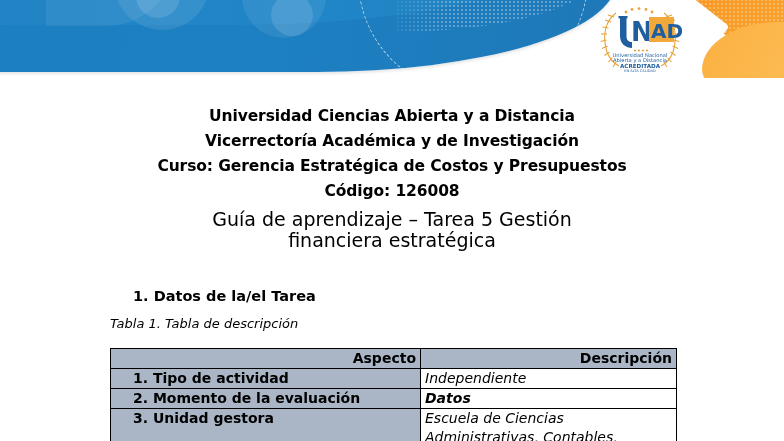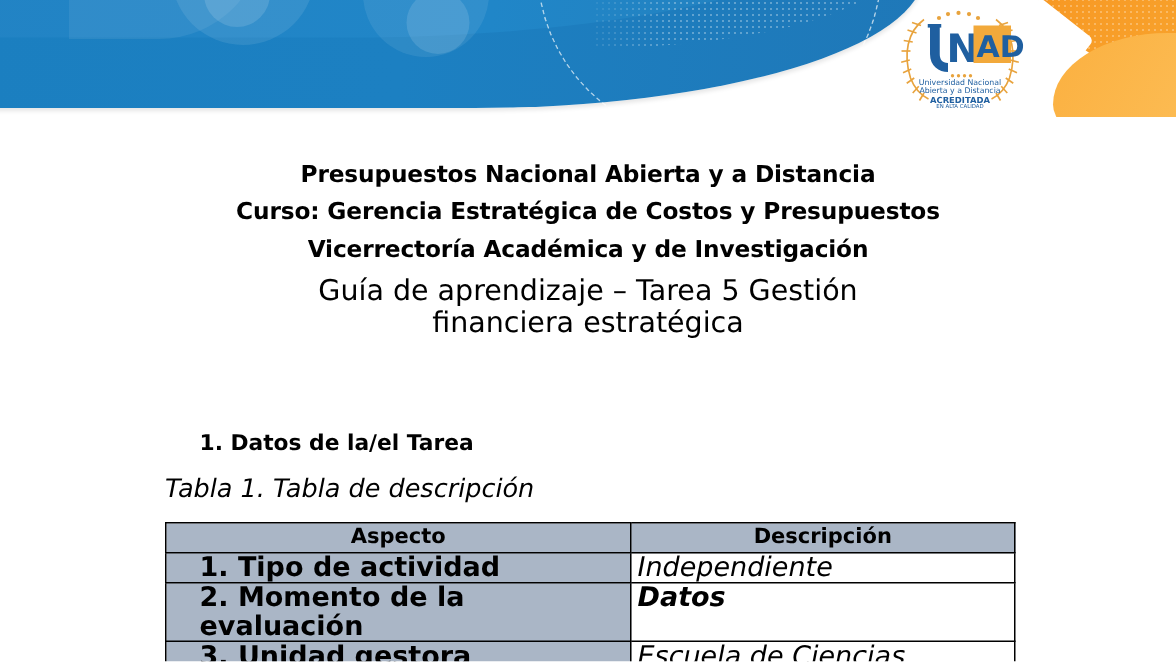--- a/index.html
+++ b/index.html
@@ -134,48 +134,48 @@
   .section-heading {
     position: absolute;
     left: 133px; top: 288px;
     font-size: 14.5px;
     font-weight: bold;
     color: #000000;
   }
   .table-caption {
     position: absolute;
     left: 110px; top: 316px;
-    font-size: 17px;
+    font-size: 13px;
     font-style: italic;
     color: #000000;
   }
 
   
   .desc-table {
     position: absolute;
     left: 110px; top: 348px;
     width: 566px;
     border-collapse: collapse;
     table-layout: fixed;
   }
   .desc-table col.c1 { width: 310px; }
   .desc-table col.c2 { width: 256px; }
   .desc-table th, .desc-table td {
     border: 1px solid #000000;
     padding: 0 4px;
     vertical-align: top;
-    font-size: 18px;
+    font-size: 14px;
     height: 19px;
     line-height: 19px;
   }
   .desc-table th.hd-aspect,
   .desc-table th.hd-desc {
     background: #aab6c6;
     font-weight: bold;
-    text-align: center;
+    text-align: right;
     font-size: 14px;
   }
   .desc-table td.aspect {
     background: #aab6c6;
     font-weight: bold;
     padding-left: 22px;
   }
   .desc-table td.value { background: #ffffff; font-style: italic; }
   .desc-table td.value.bold { font-weight: bold; }
   .desc-table td.tall { height: 56px; line-height: 19px; }
@@ -259,23 +259,24 @@
         </g>
         <text x="46" y="52.6" text-anchor="middle" font-family="DejaVu Sans, sans-serif" font-size="5.2" fill="#1f5fa0">Universidad Nacional</text>
         <text x="46" y="58.2" text-anchor="middle" font-family="DejaVu Sans, sans-serif" font-size="5.2" fill="#1f5fa0">Abierta y a Distancia</text>
         <text x="46" y="64.4" text-anchor="middle" font-family="DejaVu Sans, sans-serif" font-size="5.6" font-weight="bold" fill="#1f5fa0">ACREDITADA</text>
         <text x="46" y="68" text-anchor="middle" font-family="DejaVu Sans, sans-serif" font-size="3.6" fill="#1f5fa0">EN ALTA CALIDAD</text>
       </svg>
     </div>
   </div>
 
   <div class="titles">
-    <div class="title-line">Presupuestos Nacional Abierta y a Distancia</div>
+    <div class="title-line">Universidad Ciencias Abierta y a Distancia</div>
+    <div class="title-line">Vicerrectoría Académica y de Investigación</div>
     <div class="title-line">Curso: Gerencia Estratégica de Costos y Presupuestos</div>
-    <div class="title-line">Vicerrectoría Académica y de Investigación</div>
+    <div class="title-line">Código: 126008</div>
     <div class="title-block">
       <div>Guía de aprendizaje – Tarea  5 Gestión</div>
       <div>financiera estratégica</div>
     </div>
   </div>
 
   <div class="section-heading">1. Datos de la/el Tarea</div>
   <div class="table-caption">Tabla 1. Tabla de descripción</div>
 
   <table class="desc-table">

